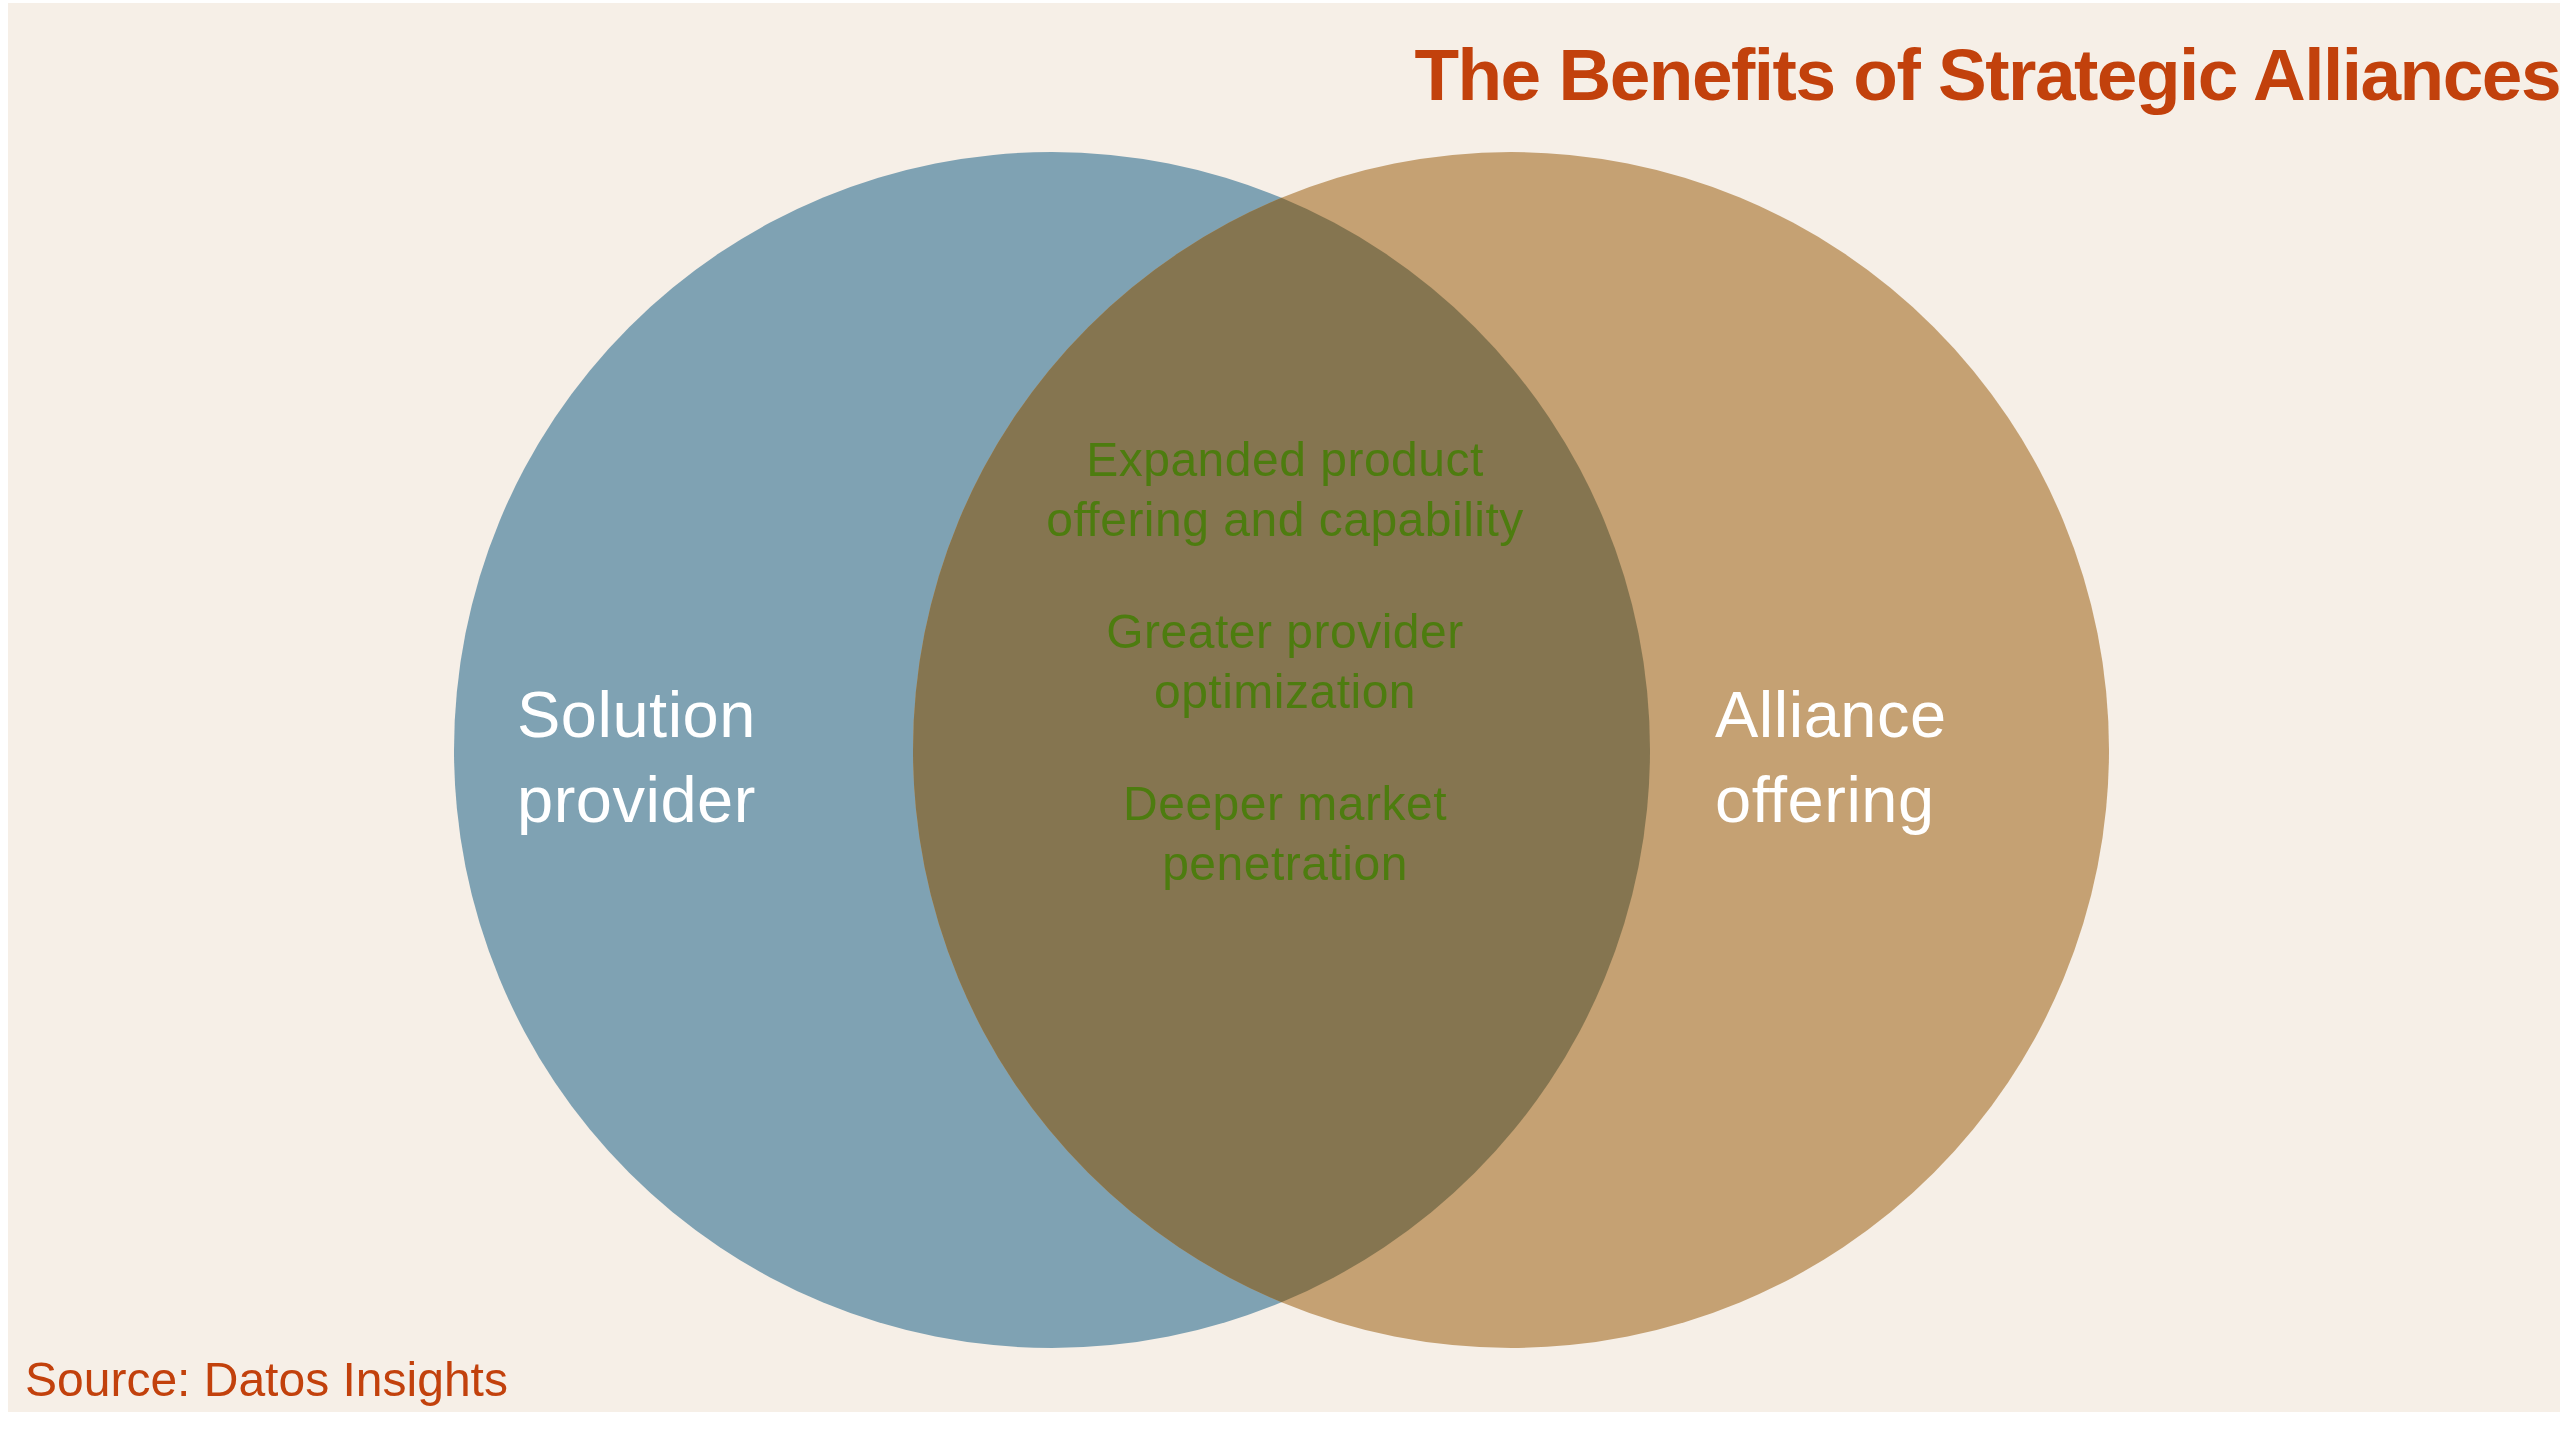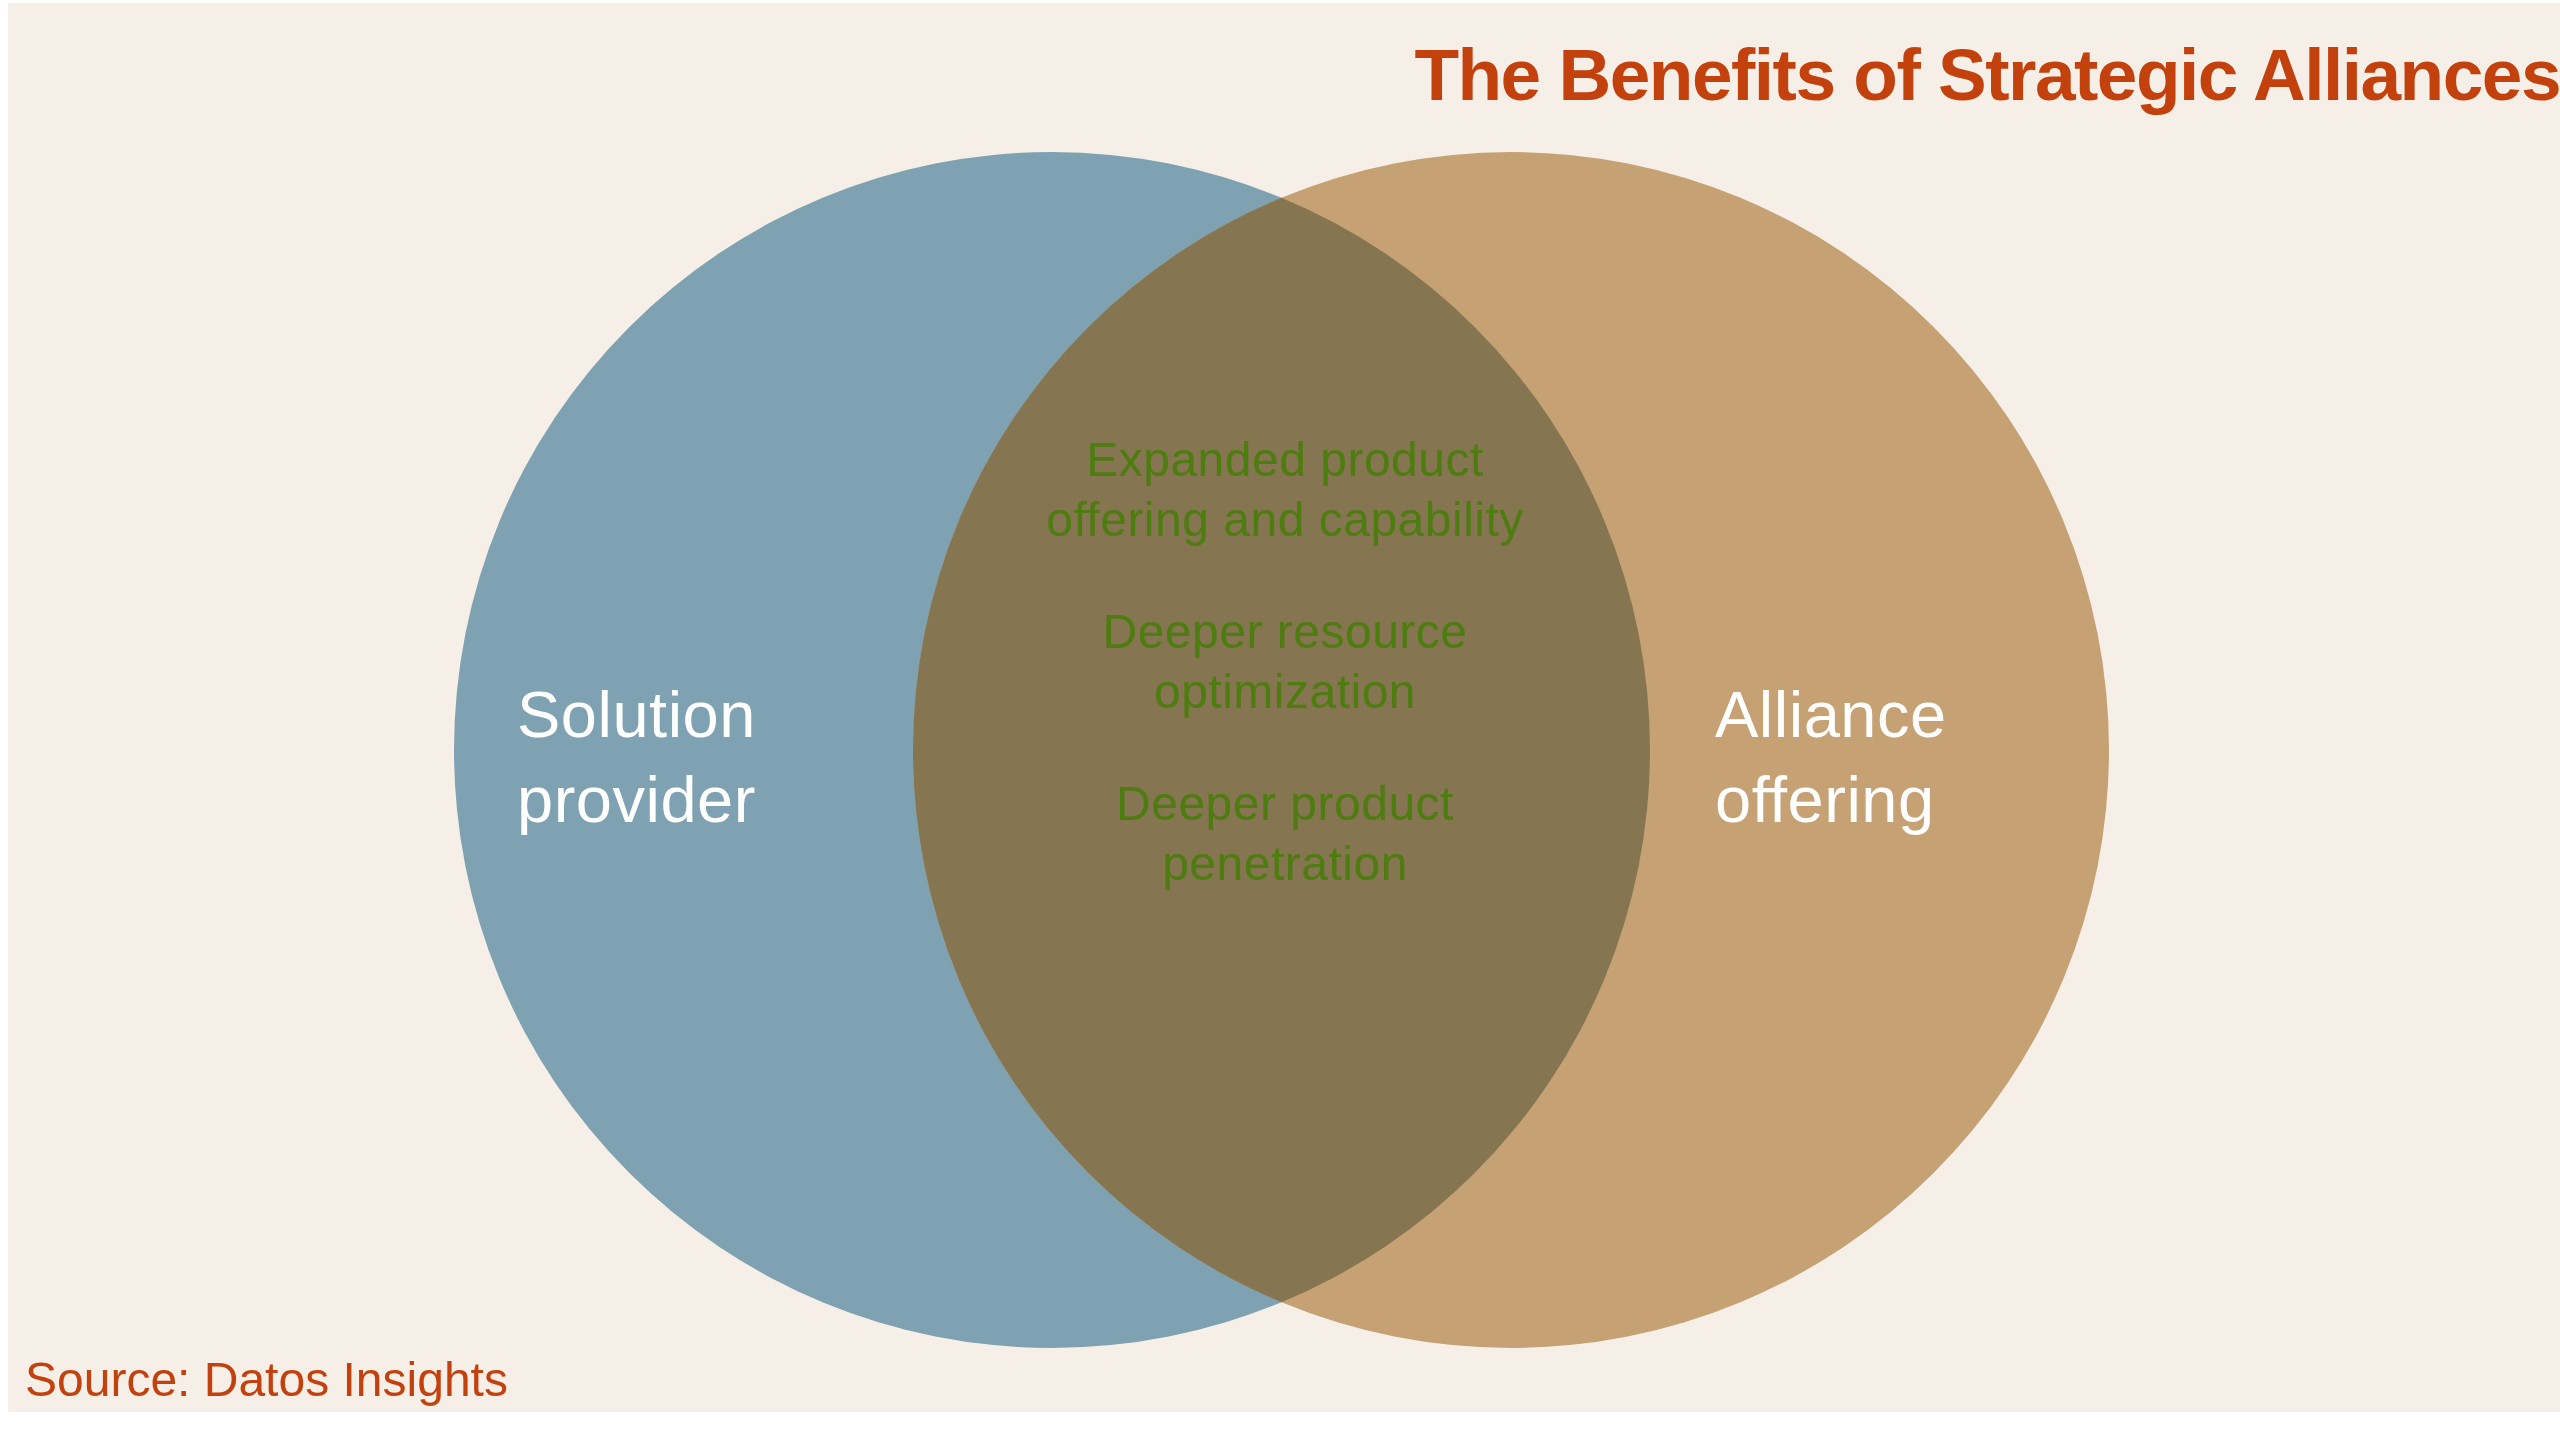--- a/index.html
+++ b/index.html
@@ -102,19 +102,19 @@
 
 <div class="circle-label left">Solution
 provider</div>
 
 <div class="circle-label right">Alliance
 offering</div>
 
 <div class="overlap-list">
   <div class="overlap-item">Expanded product
 offering and capability</div>
-  <div class="overlap-item">Deeper resource
+  <div class="overlap-item">Greater provider
 optimization</div>
-  <div class="overlap-item">Deeper product
+  <div class="overlap-item">Deeper market
 penetration</div>
 </div>
 
 <div class="source-note">Source: Datos Insights</div>
 
 </body></html>

